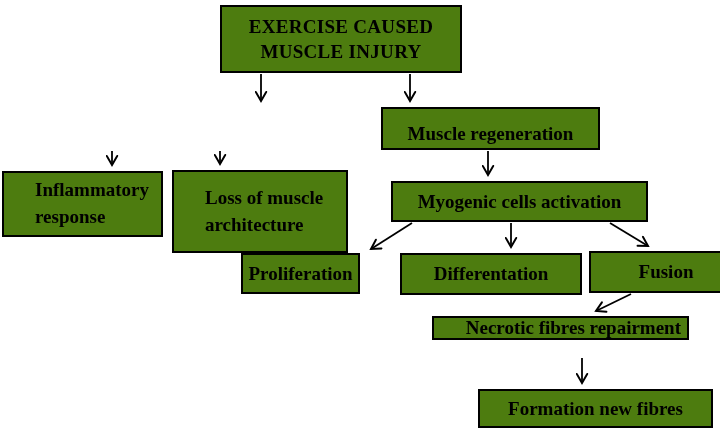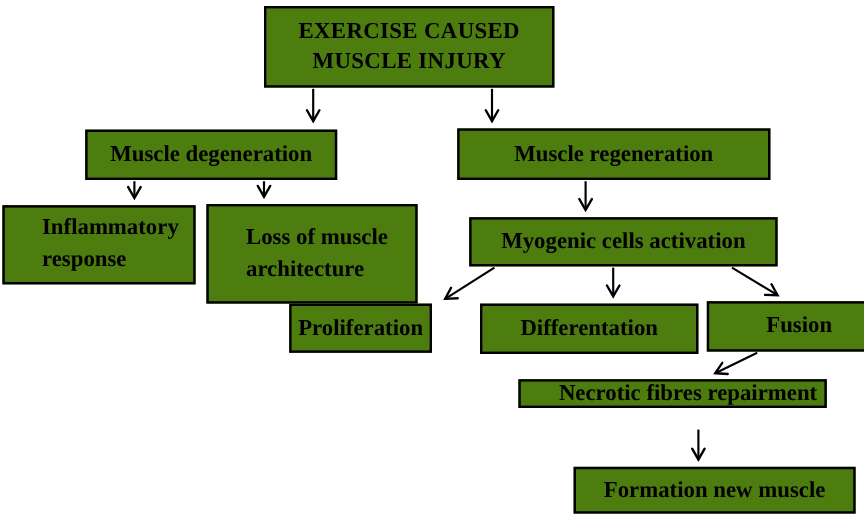--- a/index.html
+++ b/index.html
@@ -71,25 +71,22 @@
         <line x1="610" y1="223" x2="648" y2="246" stroke="#000000" stroke-width="1.8" marker-end="url(#arrowhead)"></line>
         <line x1="631" y1="294" x2="596" y2="311" stroke="#000000" stroke-width="1.8" marker-end="url(#arrowhead)"></line>
         <line x1="582" y1="358" x2="582" y2="383" stroke="#000000" stroke-width="1.8" marker-end="url(#arrowhead)"></line>
       </g>
   </svg>
 
   <div class="node title" style="left:220px; top:5px;   width:242px; height:68px;">
     <span>EXERCISE CAUSED MUSCLE INJURY</span>
   </div>
 
-  <div class="node" style="left:71px;  top:108px; width:210px; height:42px;">
-    <span>Muscle degeneration</span>
-  </div>
 
-  <div class="node" style="left:381px; top:107px; width:261px; height:43px;">
+  <div class="node" style="left:381px; top:107px; width:219px; height:43px;align-items:flex-end;">
     <span>Muscle regeneration</span>
   </div>
 
   <div class="node left-align" style="left:2px;   top:171px; width:161px; height:66px;">
     <span>Inflammatory response</span>
   </div>
 
   <div class="node left-align" style="left:172px; top:170px; width:176px; height:83px;">
     <span>Loss of muscle architecture</span>
   </div>
@@ -108,16 +105,16 @@
 
   <div class="node" style="left:589px; top:251px; width:154px; height:42px;">
     <span>Fusion</span>
   </div>
 
   <div class="node" style="left:432px; top:316px; width:257px; height:24px;justify-content:flex-end;">
     <span>Necrotic fibres repairment</span>
   </div>
 
   <div class="node" style="left:478px; top:389px; width:235px; height:39px;">
-    <span>Formation new muscle</span>
+    <span>Formation new fibres</span>
   </div>
 
 </div>
 
 </body></html>

